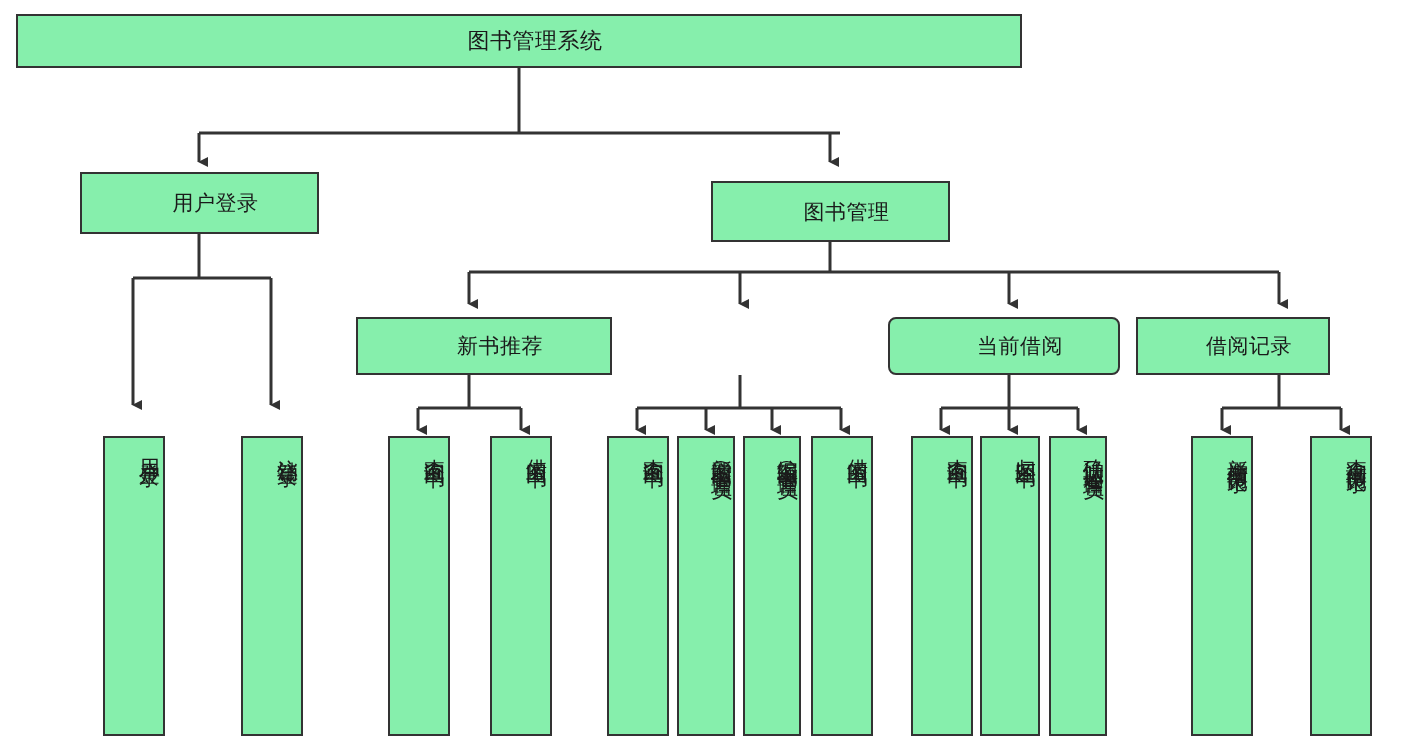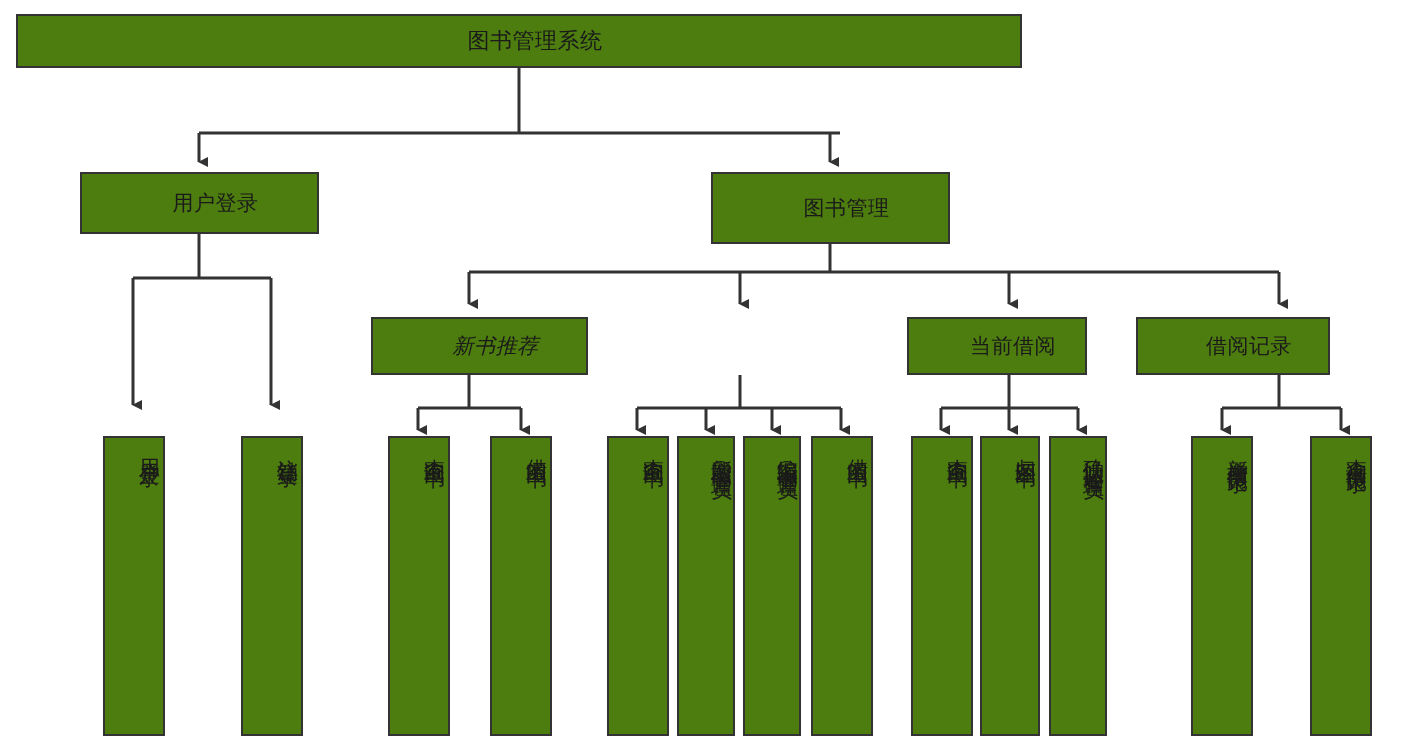--- a/index.html
+++ b/index.html
@@ -21,21 +21,21 @@
     position: absolute;
     left: 0;
     top: 0;
     width: 1405px;
     height: 747px;
     pointer-events: none;
   }
   .node {
     position: absolute;
     box-sizing: border-box;
-    background: #4d7c0f;
+    background: #86efac;
     border: 2px solid #333333;
     display: flex;
     align-items: center;
     justify-content: center;
     z-index: 2;
     padding-left: 32px;
   }
   .node .lbl {
     color: #1a1a1a;
     text-align: center;
@@ -129,28 +129,28 @@
     </g>
   </svg>
 
   <div class="node horiz root" style="left:16px; top:14px; width:1006px; height:54px;">
     <span class="lbl">图书管理系统</span>
   </div>
 
   <div class="node horiz" style="left:80px; top:172px; width:239px; height:62px;">
     <span class="lbl">用户登录</span>
   </div>
-  <div class="node horiz" style="left:711px; top:172px; width:239px; height:72px;">
+  <div class="node horiz" style="left:711px; top:181px; width:239px; height:61px;">
     <span class="lbl">图书管理</span>
   </div>
 
-  <div class="node horiz" style="left:371px; top:317px; width:217px; height:58px;font-style:italic;">
+  <div class="node horiz" style="left:356px; top:317px; width:256px; height:58px;">
     <span class="lbl">新书推荐</span>
   </div>
-  <div class="node horiz" style="left:907px; top:317px; width:180px; height:58px;">
+  <div class="node horiz" style="left:888px; top:317px; width:232px; height:58px;border-radius:8px;">
     <span class="lbl">当前借阅</span>
   </div>
   <div class="node horiz" style="left:1136px; top:317px; width:194px; height:58px;">
     <span class="lbl">借阅记录</span>
   </div>
 
   <div class="node vert" style="left:103px; top:436px; width:62px; height:300px;">
     <span class="lbl">用户登录</span>
   </div>
   <div class="node vert" style="left:241px; top:436px; width:62px; height:300px;">

